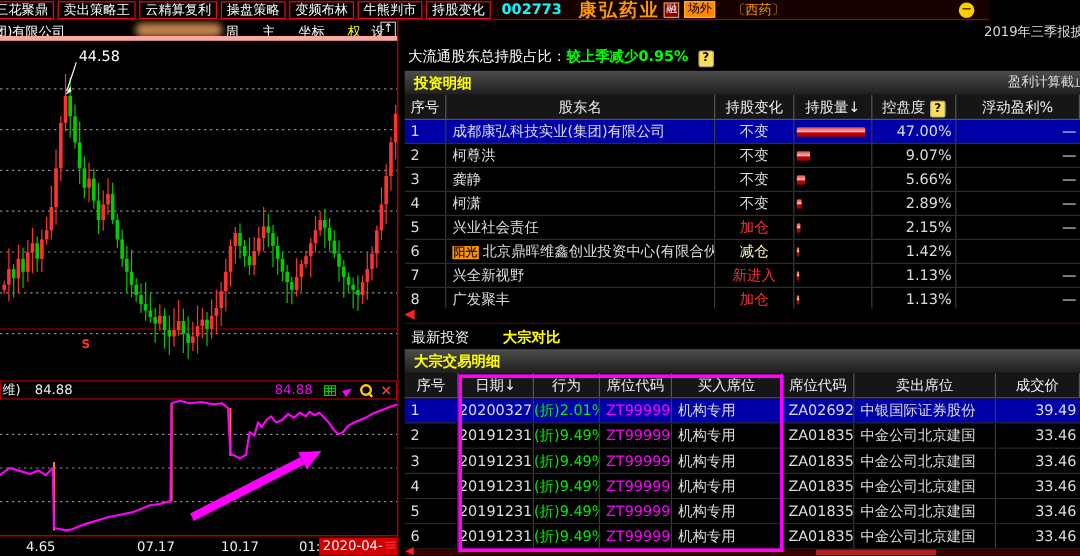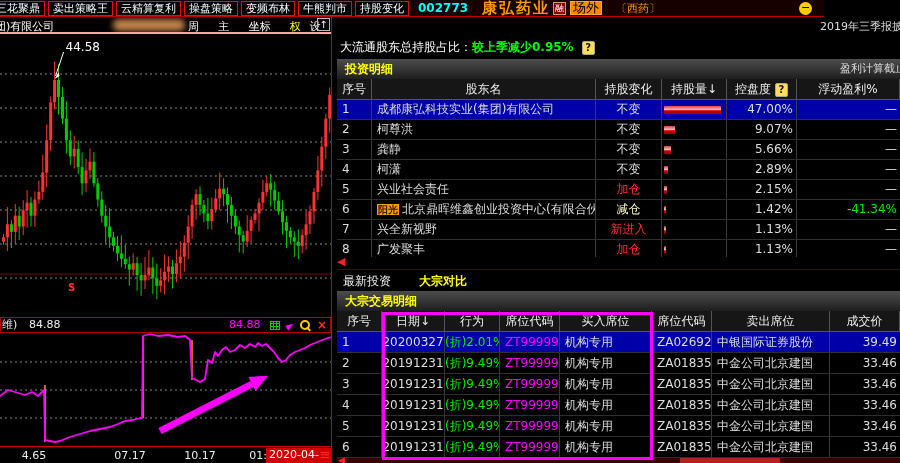--- a/index.html
+++ b/index.html
@@ -10,31 +10,31 @@
 
 #topbar{position:absolute;left:0;top:0;width:824px;height:17px;background:#170000;
   border-bottom:1px solid #c00000;display:flex;align-items:center;white-space:nowrap}
 #menu-items{display:flex;margin-left:-9px}
 .menu-item{border:1px solid #e01010;color:#fff;font-size:11px;line-height:13px;
   padding:0 4px;margin-right:3px;background:#000;cursor:pointer}
 #stock-code{color:#00ffff;font-size:12px;font-weight:bold;margin-left:6px}
 #stock-name{color:#ff9900;font-size:15px;font-weight:bold;margin-left:14px;letter-spacing:2px}
 #badge-rong{background:#8a0000;border:1px solid #c96;color:#fff;font-size:9px;
   line-height:11px;padding:0 1px;margin-left:3px}
-#badge-otc{background:#ff8800;color:#000;font-size:13px;line-height:12px;
+#badge-otc{background:#ff8800;color:#000;font-size:10px;line-height:12px;
   padding:0 2px;margin-left:4px;border:1px solid #ffaa33}
 #industry-tag{color:#ff9900;font-size:11px;margin-left:14px}
 #min-btn{position:absolute;right:12px;top:2px;width:13px;height:13px;border-radius:50%;
   background:#ffcc00;color:#000;font-size:11px;line-height:12px;text-align:center;cursor:pointer}
 
 
 #left-panel{position:absolute;left:0;top:17px;width:332px;height:446px;
   border-right:1px solid #cc0000;background:#000}
 #chart-toolbar{position:absolute;left:0;top:0;width:100%;height:17px;
-  border-bottom:2px solid #fca5a5;font-size:11px;color:#fff;overflow:hidden}
+  border-bottom:4px solid #fca5a5;font-size:11px;color:#fff;overflow:hidden}
 #company-suffix{position:absolute;left:-5px;top:2px}
 #redaction-blur{position:absolute;left:113px;top:2px;width:72px;height:12px;
   background:#cc8a50;border-radius:5px;filter:blur(3px);opacity:.95}
 #toolbar-items{position:absolute;left:188px;top:2px;display:flex;gap:9px}
 .tb-item{color:#fff;cursor:pointer}
 .tb-item.yellow{color:#ffff00}
 #up-box{position:absolute;right:1px;top:1px;width:13px;height:13px;border:1px solid #bbb;
   color:#fff;font-size:10px;line-height:11px;text-align:center;cursor:pointer}
 
 #candle-area{position:absolute;left:0;top:17px;width:331px;height:268px}
@@ -463,21 +463,20 @@
           <div class="tcell ar" style="width: 103px; color: rgb(221, 221, 221); border-right: none;">—</div>
         </div>
         <div class="trow">
           <div class="tcell al" style="width: 35px;">6</div>
           <div class="tcell al" style="width: 224px;"><span class="sun-badge">阳光</span>北京鼎晖维鑫创业投资中心(有限合伙)</div>
           <div class="tcell ac" style="width: 66px; color: #fef9c3;">减仓</div>
           <div class="tcell" style="width: 65px;">
             <div class="bar" style="width: 2px;"></div>
           </div>
           <div class="tcell ar" style="width: 70px;">1.42%</div>
-          <div class="tcell ar" style="width: 103px; color: rgb(0, 238, 0); border-right: none;">-41.34%</div>
         </div>
         <div class="trow">
           <div class="tcell al" style="width: 35px;">7</div>
           <div class="tcell al" style="width: 224px;">兴全新视野</div>
           <div class="tcell ac" style="width: 66px; color: rgb(255, 48, 48);">新进入</div>
           <div class="tcell" style="width: 65px;">
             <div class="bar" style="width: 2px;"></div>
           </div>
           <div class="tcell ar" style="width: 70px;">1.13%</div>
           <div class="tcell ar" style="width: 103px; color: rgb(221, 221, 221); border-right: none;">—</div>

